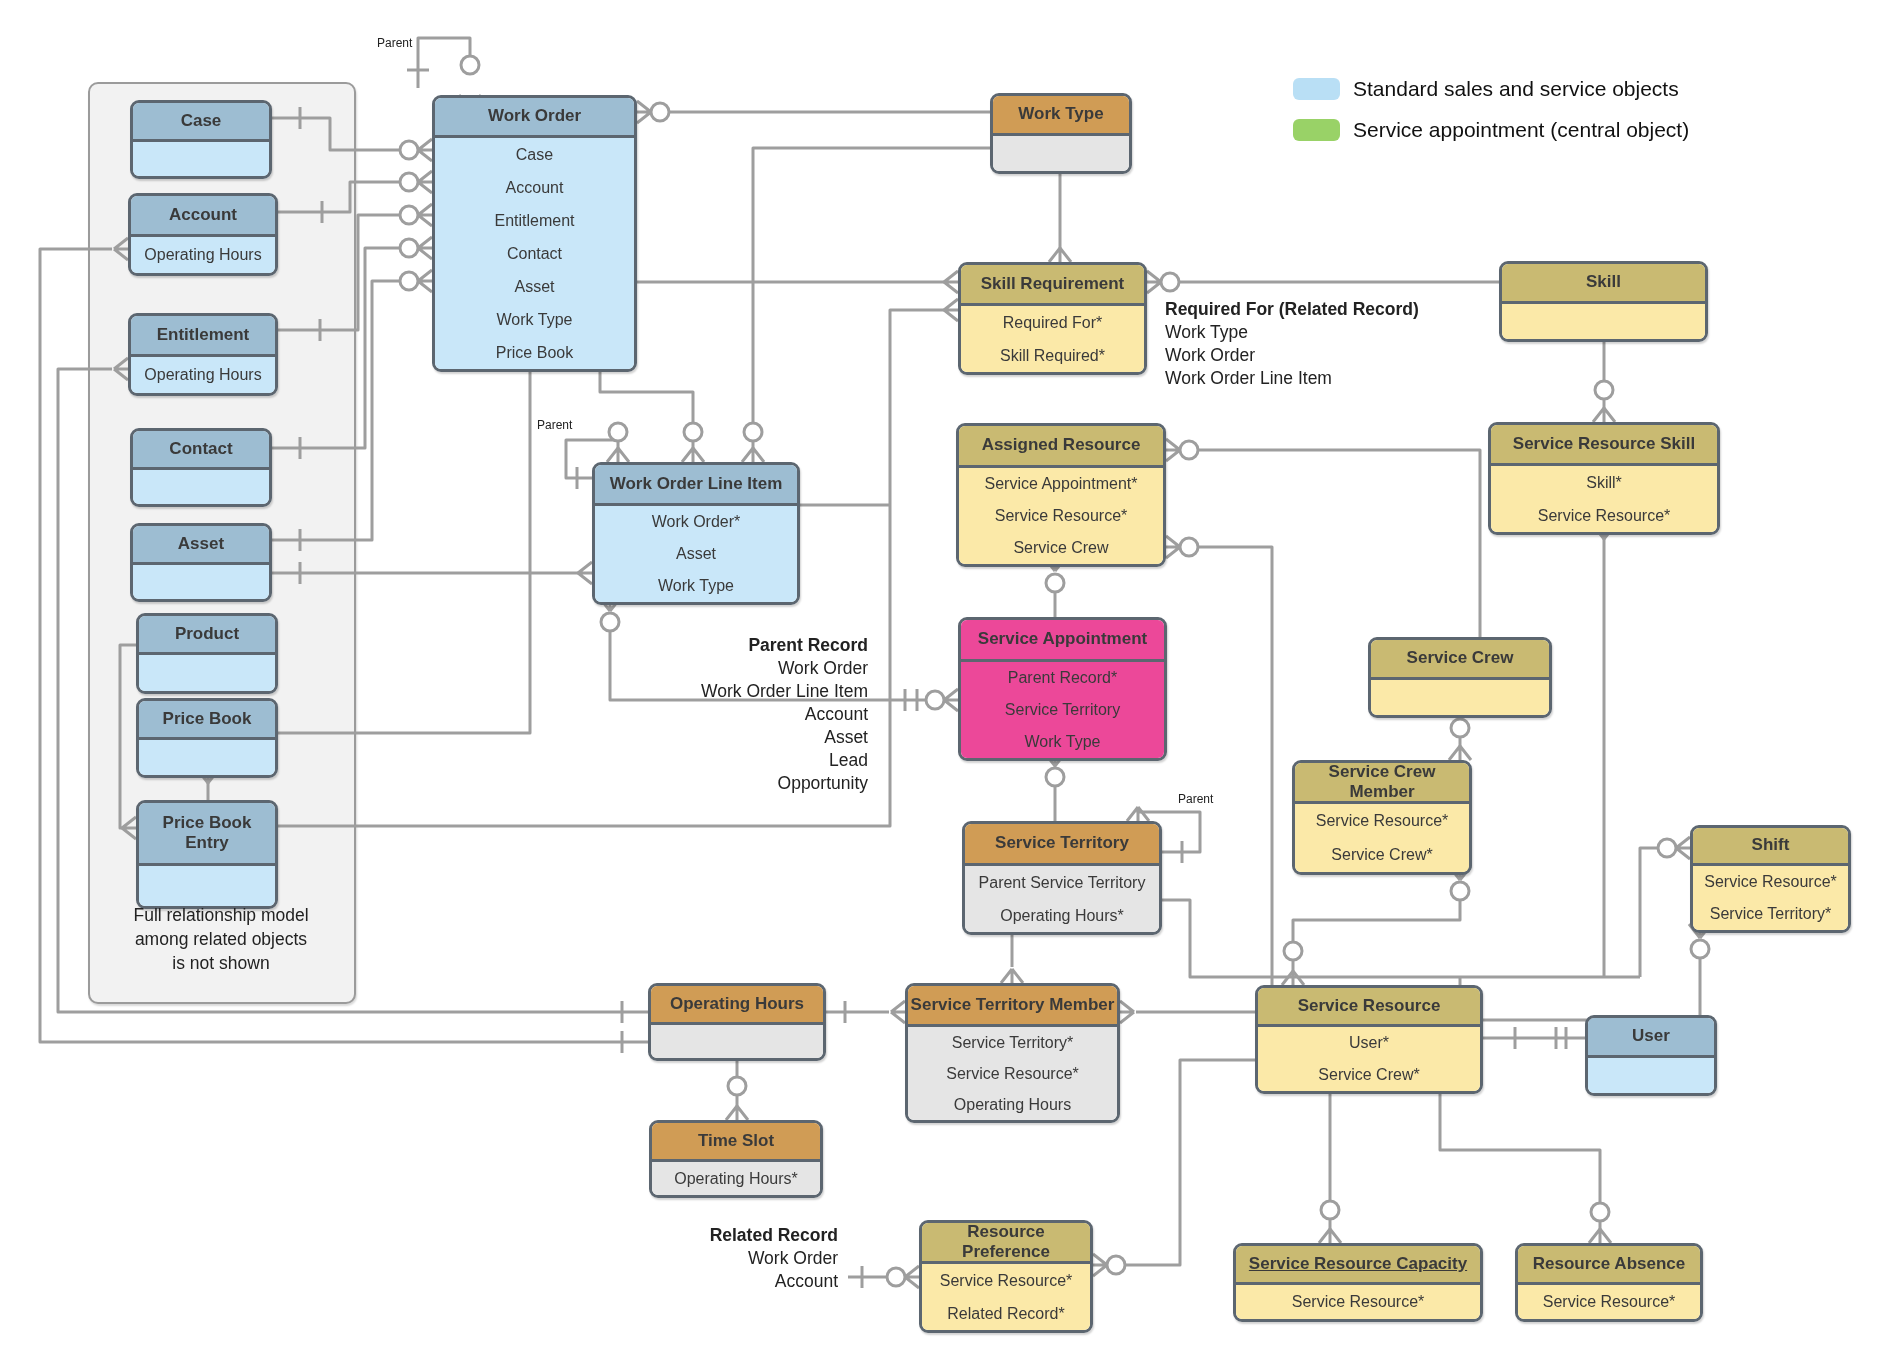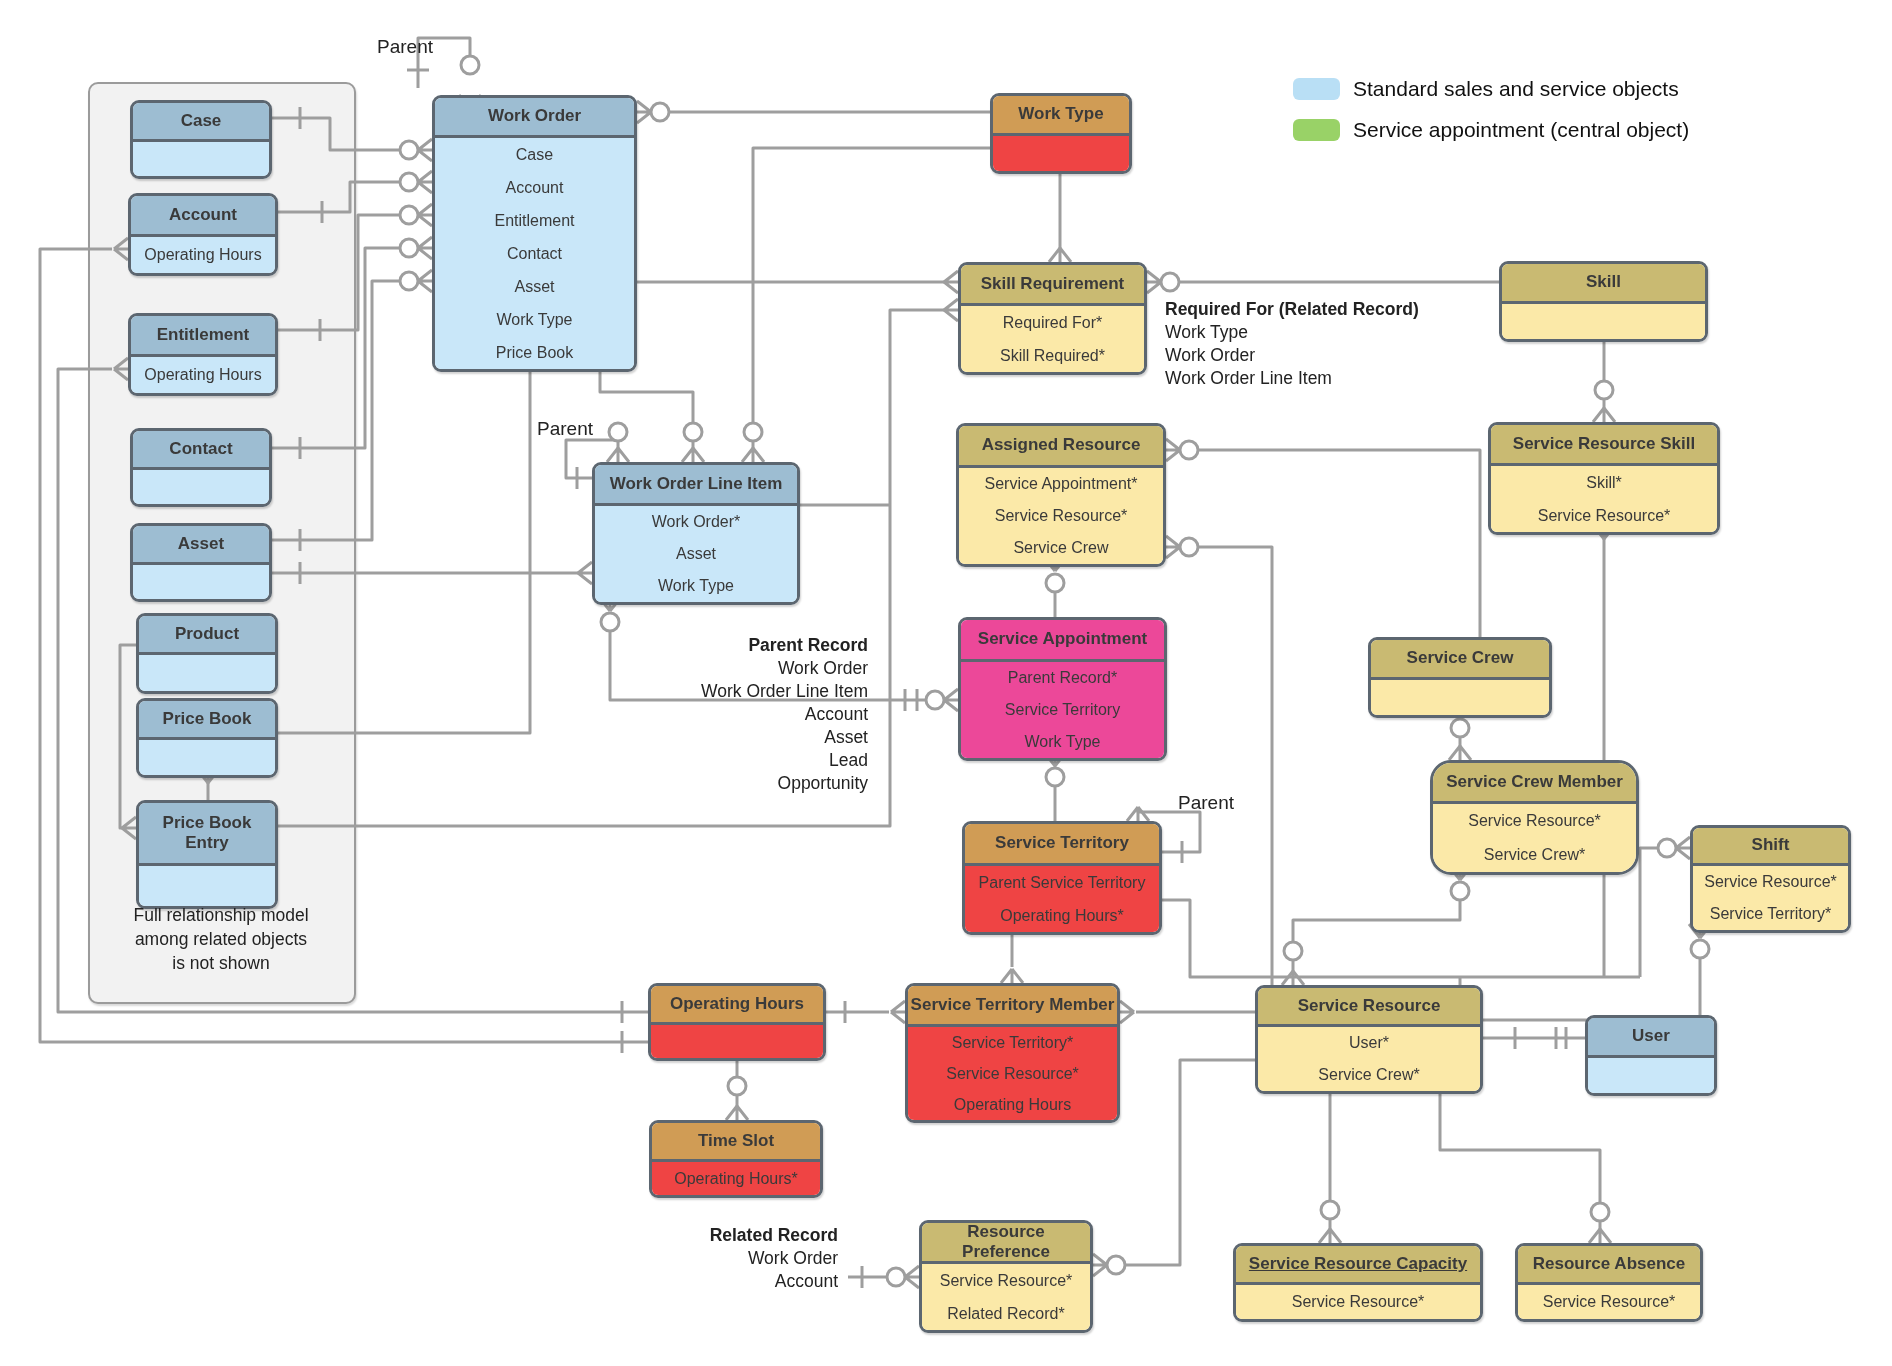--- a/index.html
+++ b/index.html
@@ -8,26 +8,26 @@
     background:#F2F2F2;border:2px solid #9B9B9B;border-radius:10px;box-shadow:1px 2px 2px rgba(0,0,0,.15);}
   #edge-layer{position:absolute;left:0;top:0;width:1892px;height:1366px;pointer-events:none;}
   .entity{position:absolute;border:3px solid #5C6670;border-radius:9px;overflow:hidden;
     box-shadow:1px 2px 2px rgba(0,0,0,.18);box-sizing:border-box;}
   .entity .hd{display:flex;align-items:center;justify-content:center;text-align:center;
     font-weight:bold;font-size:17px;color:#3A3A3A;line-height:1.2;}
   .entity .bd{border-top:3px solid #5C6670;}
   .entity .fld{display:flex;align-items:center;justify-content:center;font-size:16px;color:#3A3A3A;}
   .e-blue .hd{background:#9DBDD2}.e-blue .bd{background:#C9E7F9}
   .e-workforce .hd{background:#C9BA72}.e-workforce .bd{background:#FBE9A8}
-  .e-territory .hd{background:#D09C55}.e-territory .bd{background:#ef4444}
+  .e-territory .hd{background:#D09C55}.e-territory .bd{background:#e5e5e5}
   .e-central .hd{background:#ec4899}.e-central .bd{background:#ec4899}
   .annot{position:absolute;font-size:17.5px;color:#222;line-height:23px;}
   .annot .b{font-weight:bold;}
   .annot div{white-space:nowrap;}
-  .plabel{position:absolute;font-size:19px;color:#222;}
+  .plabel{position:absolute;font-size:12px;color:#222;}
   #note{position:absolute;left:100px;top:903px;width:242px;text-align:center;
     font-size:17.5px;line-height:24px;color:#222;}
   #legend{position:absolute;left:1293px;top:74px;}
   .lg-row{display:flex;align-items:center;height:30px;margin-bottom:11px;}
   .lg-sw{width:47px;height:22px;border-radius:6px;margin-right:13px;flex:none;}
   .lg-lb{font-size:21px;color:#111;white-space:nowrap;}
 </style>
 </head>
 <body>
 
@@ -258,21 +258,21 @@
         <div class="bd">
           <div class="fld" style="height: 32px;">Parent Record*</div>
           <div class="fld" style="height: 32px;">Service Territory</div>
           <div class="fld" style="height: 32px;">Work Type</div>
         </div>
       </div>
       <div class="entity e-workforce" style="left: 1368px; top: 637px; width: 184px;">
         <div class="hd" style="height: 37px;">Service Crew</div>
         <div class="bd" style="height: 35px;"></div>
       </div>
-      <div class="entity e-workforce" style="left: 1430px; top: 760px; width: 209px; border-radius: 21px;">
+      <div class="entity e-workforce" style="left: 1292px; top: 760px; width: 180px;">
         <div class="hd" style="height: 38px;">Service Crew Member</div>
         <div class="bd">
           <div class="fld" style="height: 34px;">Service Resource*</div>
           <div class="fld" style="height: 34px;">Service Crew*</div>
         </div>
       </div>
       <div class="entity e-territory" style="left: 962px; top: 821px; width: 200px;">
         <div class="hd" style="height: 39px;">Service Territory</div>
         <div class="bd">
           <div class="fld" style="height: 33px;">Parent Service Territory</div>

